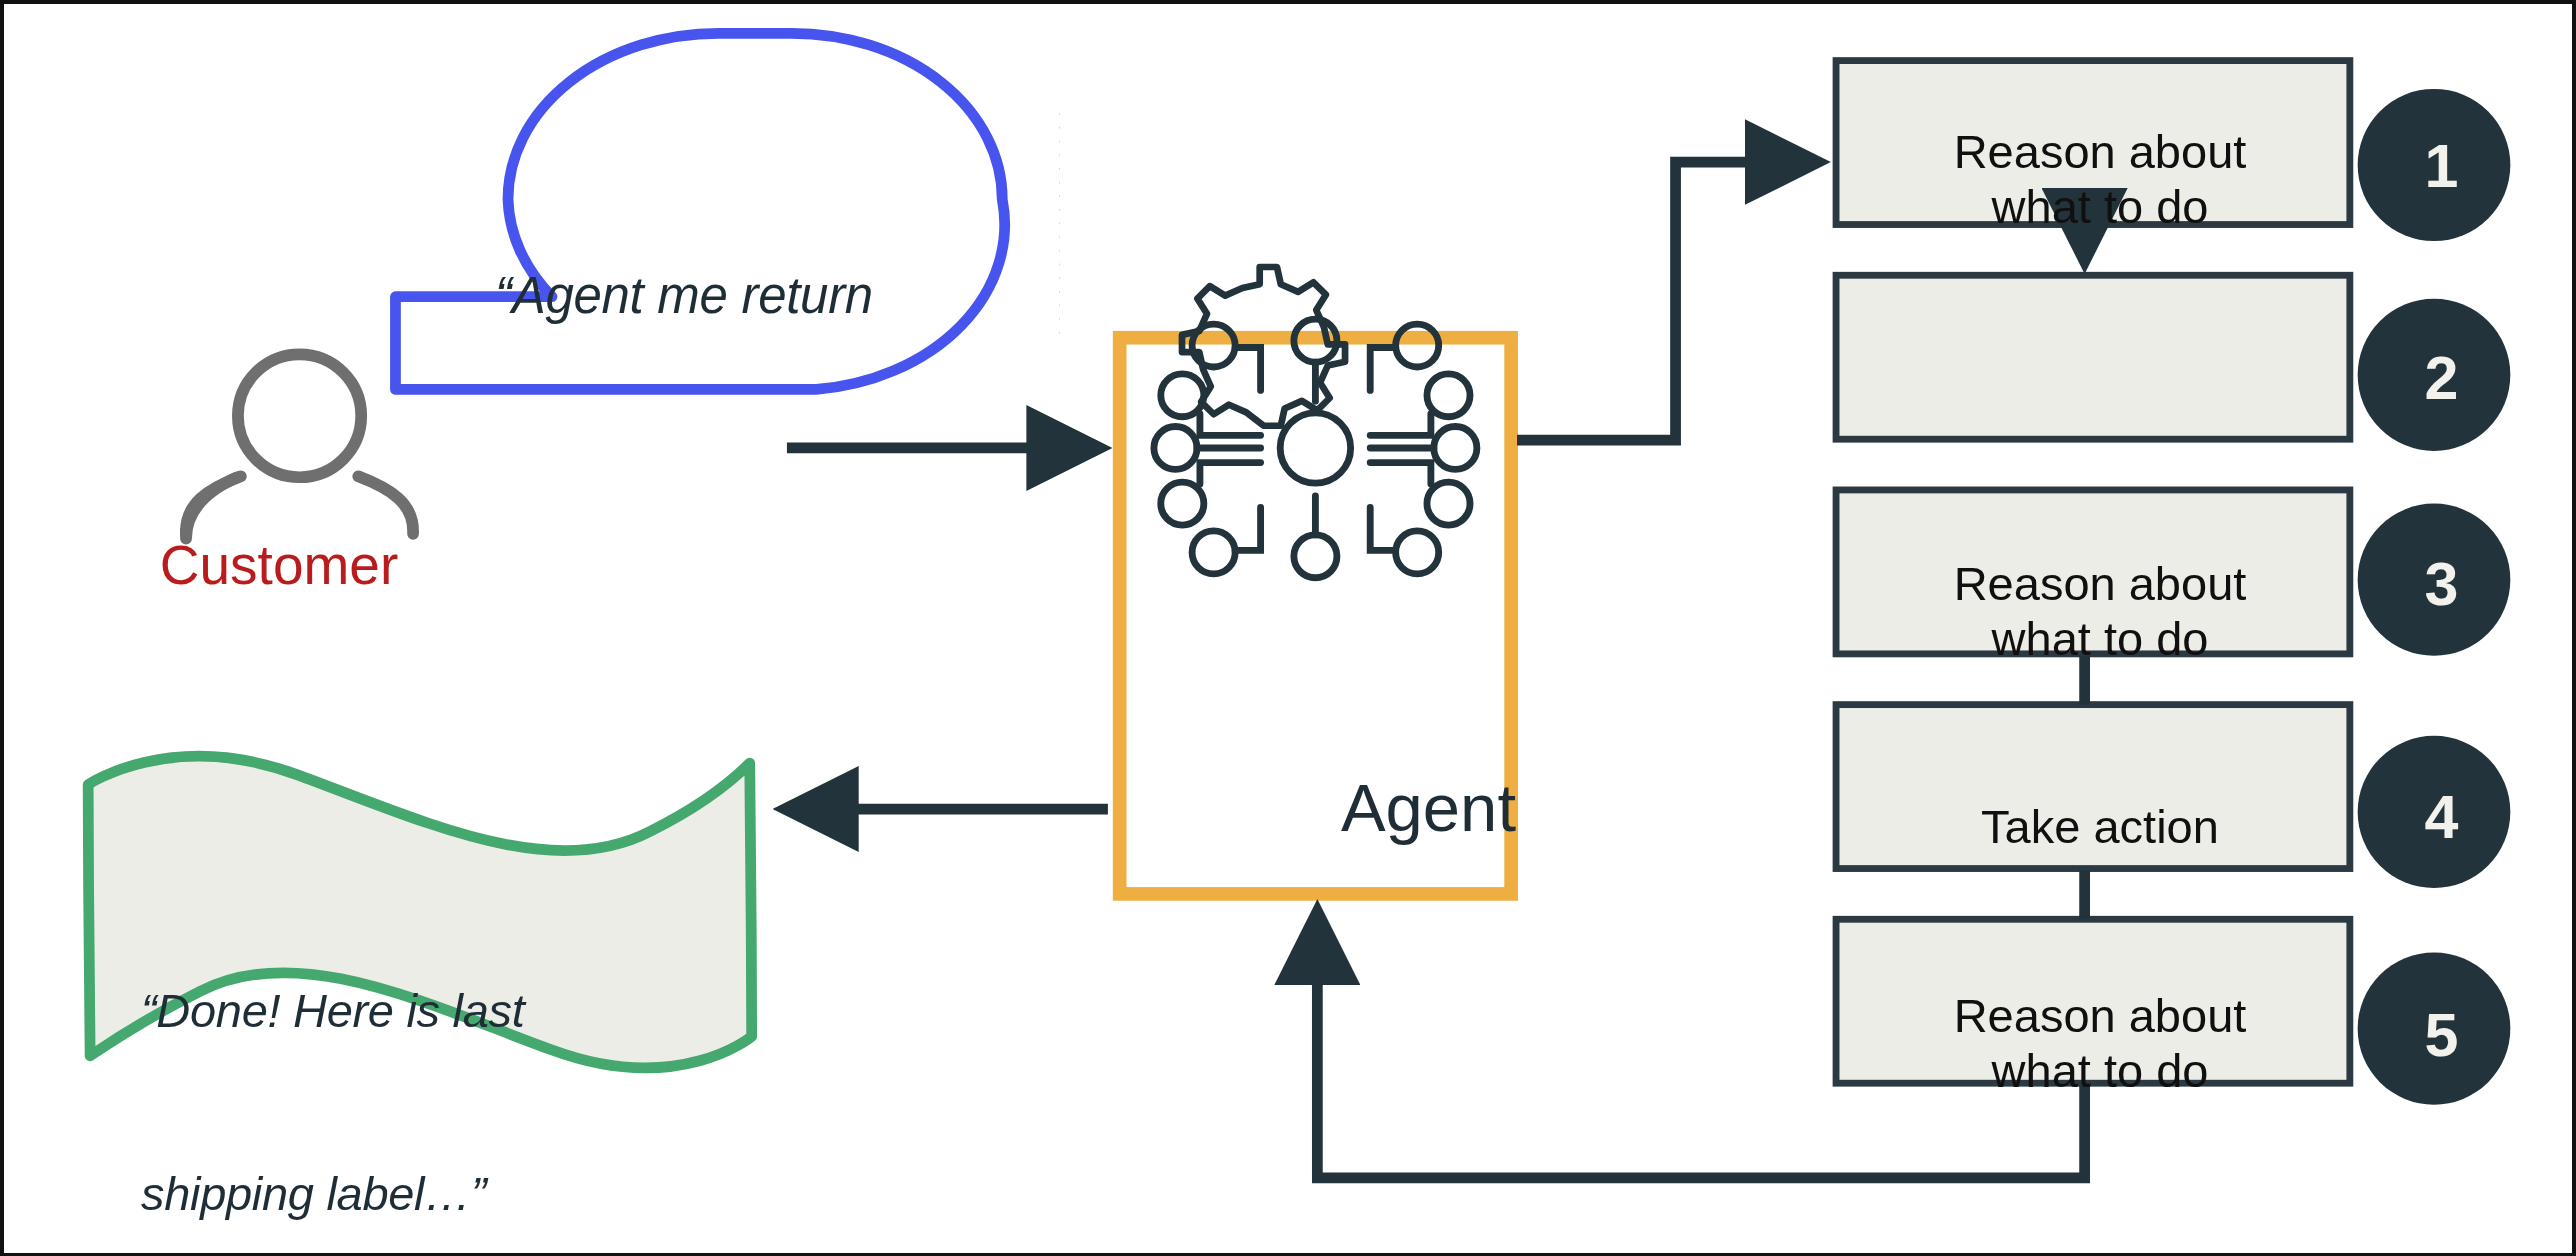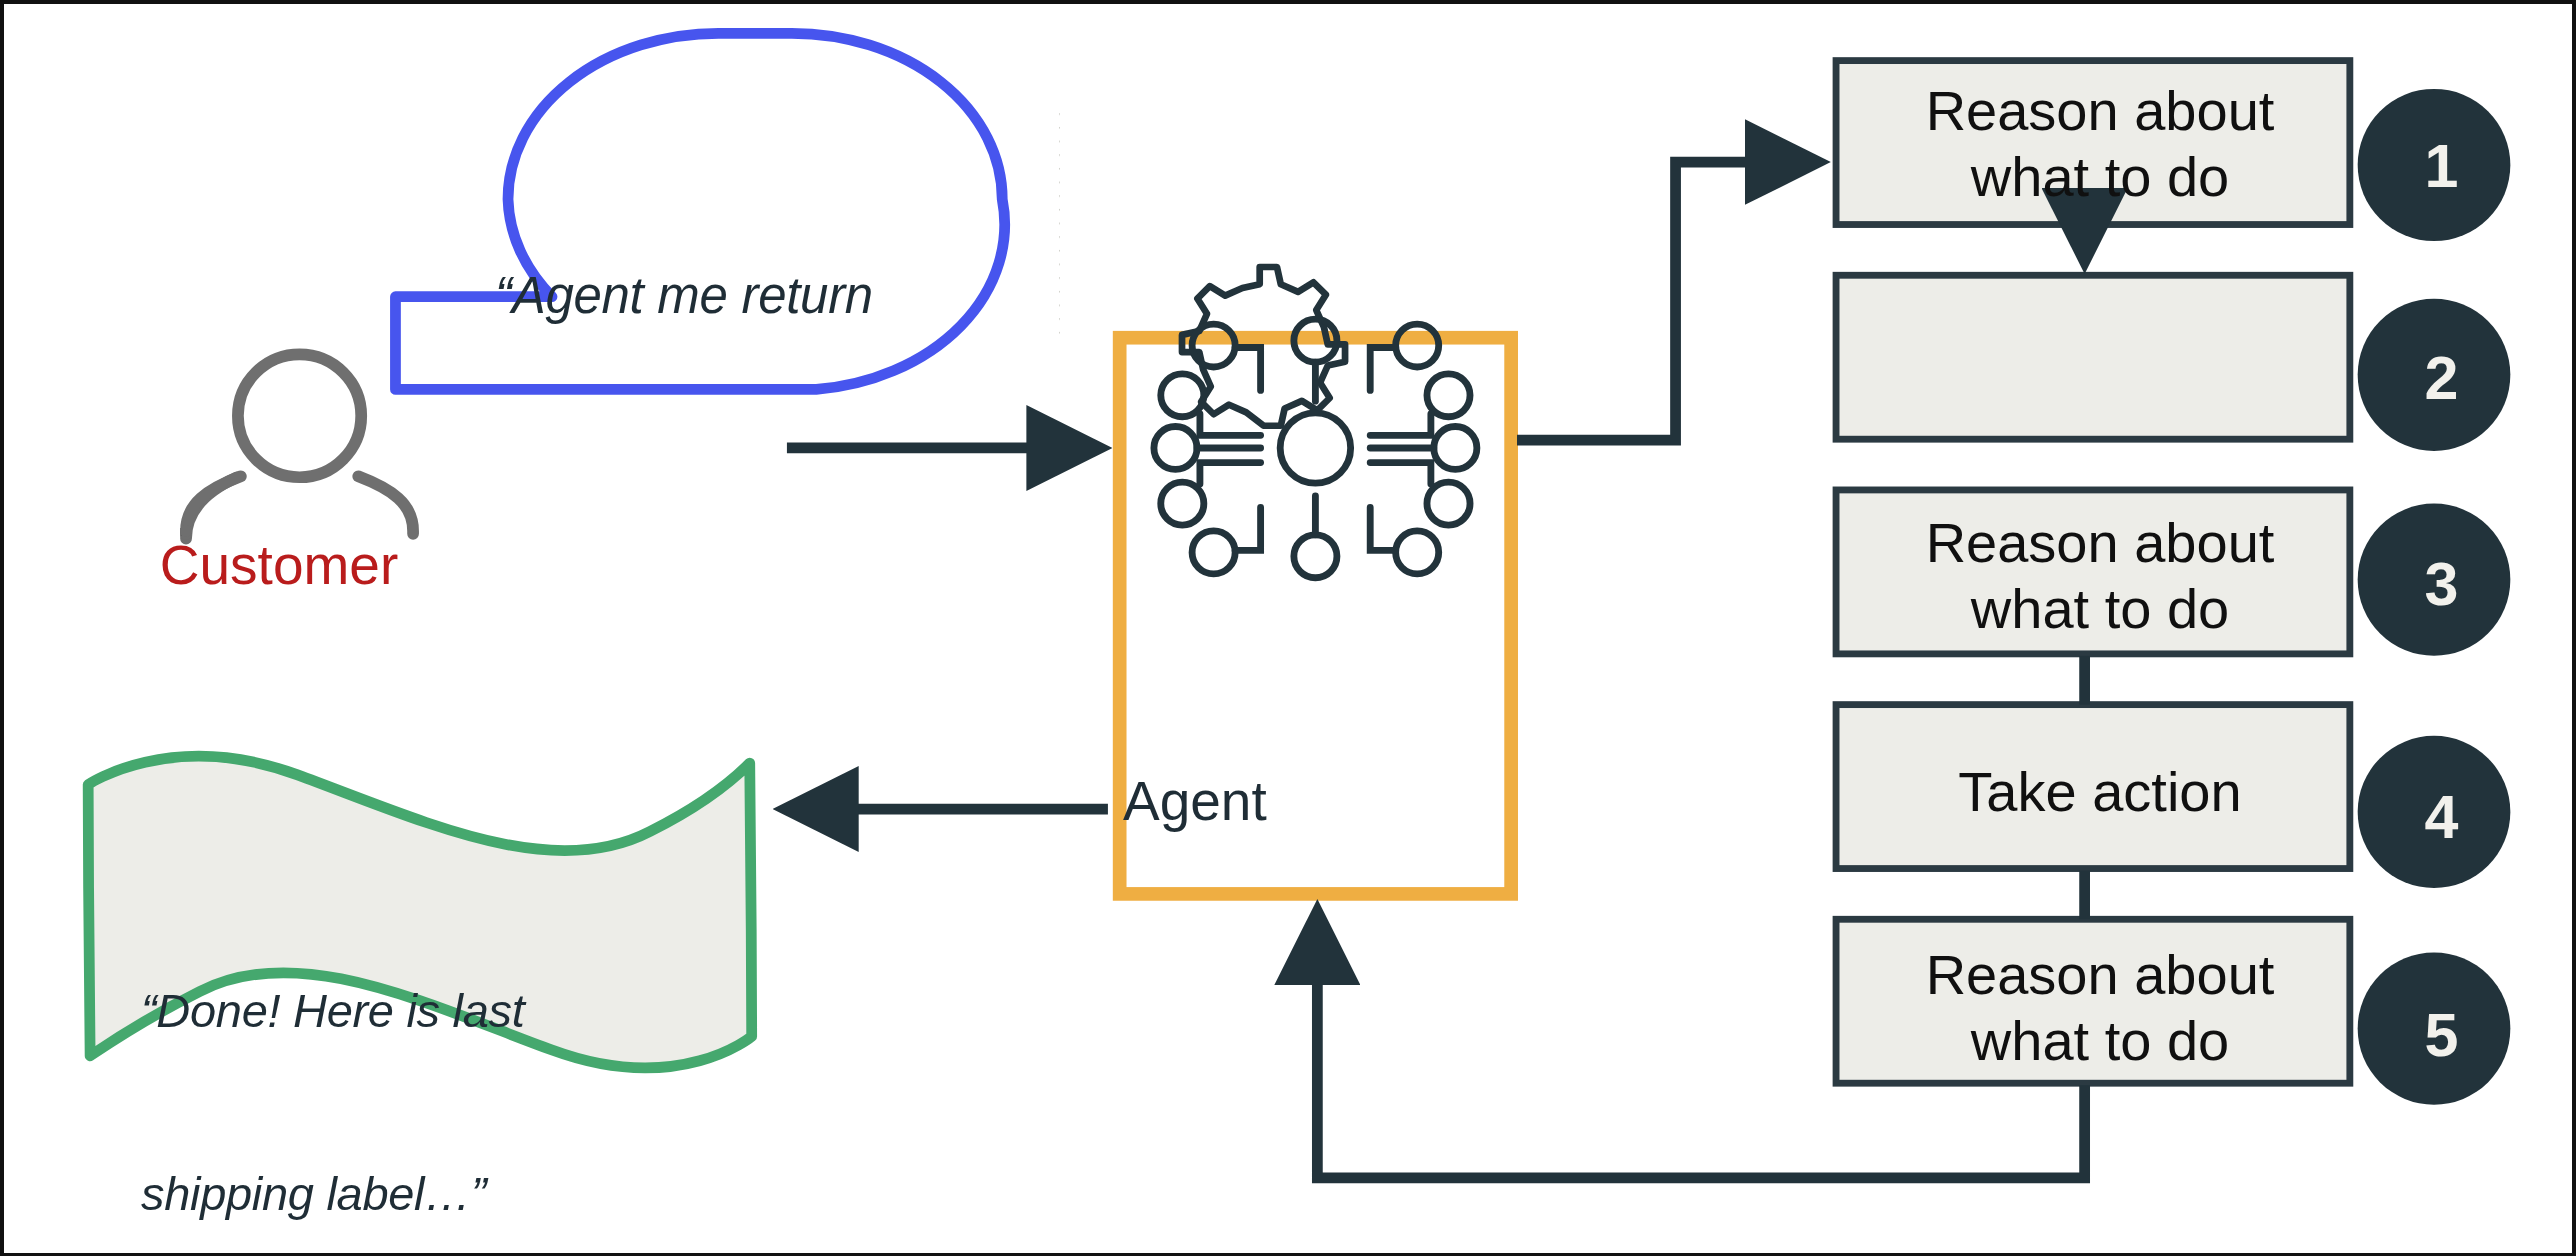--- a/index.html
+++ b/index.html
@@ -66,36 +66,37 @@
     font-style: italic;
     color: #1F2D36;
     line-height: 1.3;
     letter-spacing: -0.3px;
   }
 
   .agent-label {
     left: 1119px;
     top: 766px;
     width: 393px;
-    text-align: left;
-    font-size: 55px;
+    text-align: right;
+    font-size: 67px;
     color: #1F2D36;
   }
 
   .step-label {
     position: absolute;
     display: flex;
     align-items: center;
     justify-content: center;
     text-align: center;
-    font-size: 56px;
+    font-size: 47px;
     color: #101010;
     line-height: 1.17;
     box-sizing: border-box;
     padding: 0 9.8px;
+    margin-top: 36px;
   }
 
   .badge-num {
     position: absolute;
     display: flex;
     align-items: center;
     justify-content: center;
     font-size: 61px;
     font-weight: 700;
     color: #F2F1EC;

